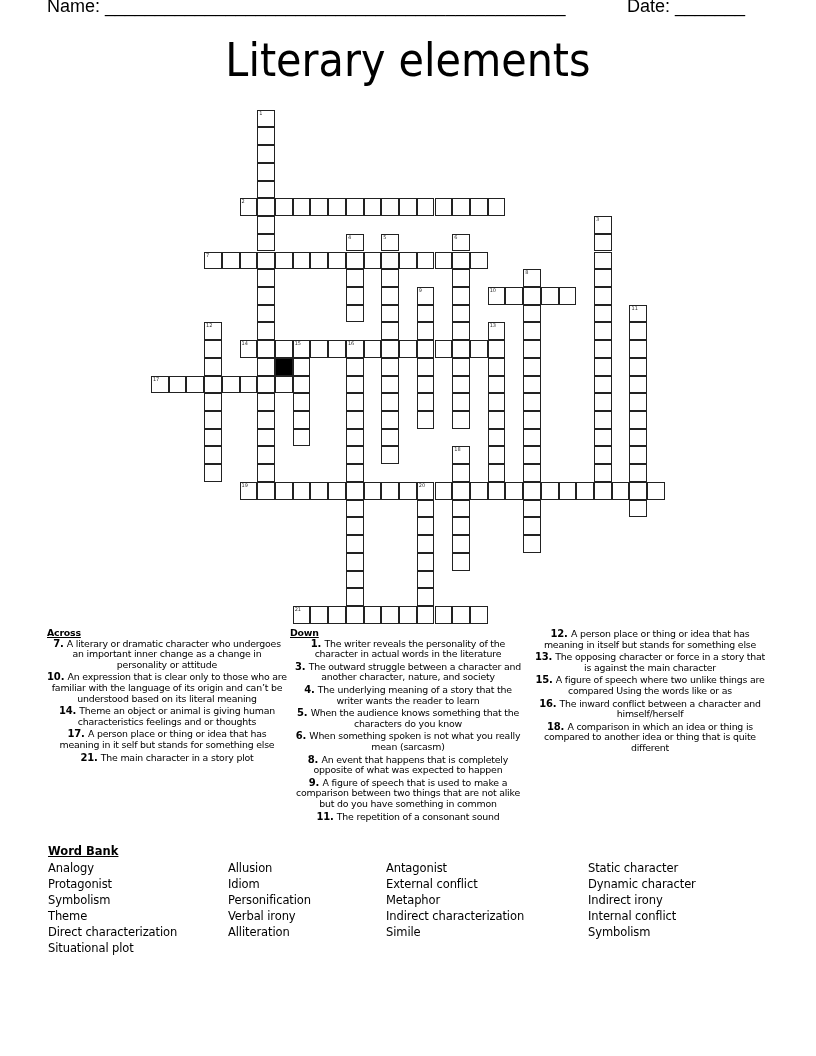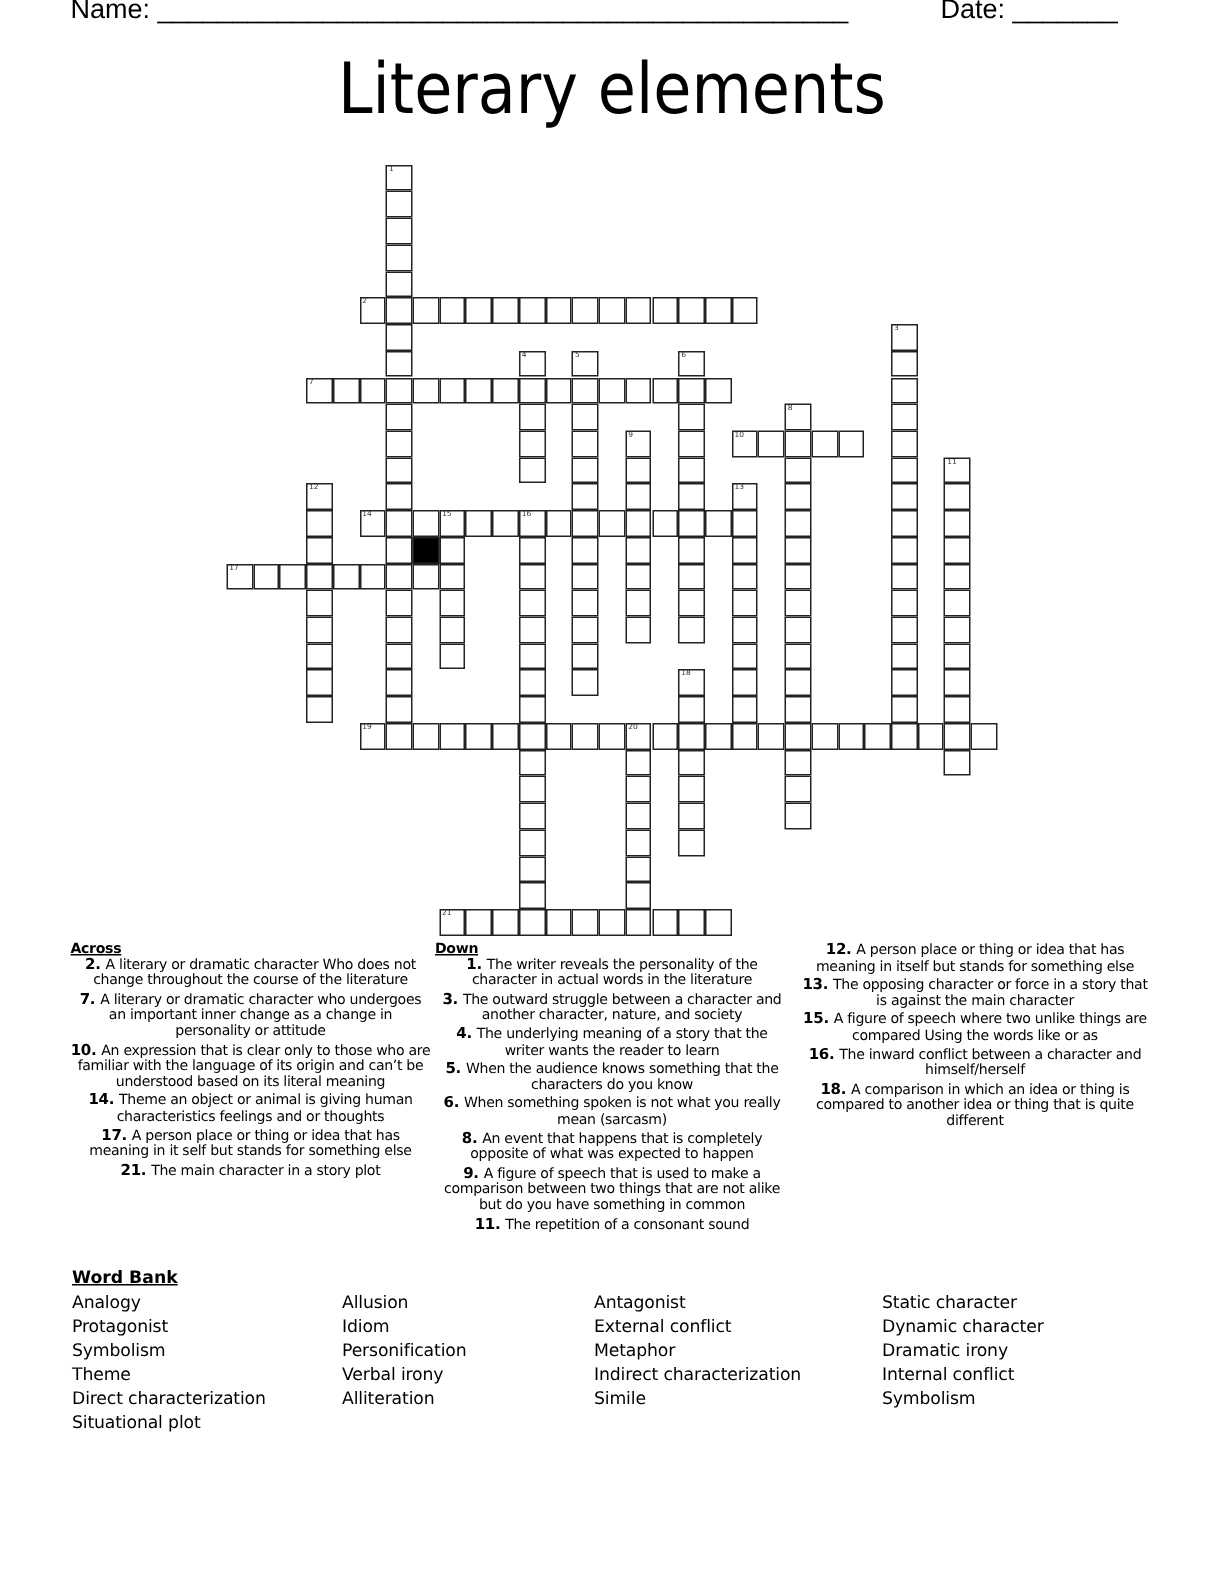--- a/index.html
+++ b/index.html
@@ -300,21 +300,20 @@
     <div class="cell" style="left: 399.05px; top: 606px;"></div>
     <div class="cell" style="left: 434.5px; top: 606px;"></div>
     <div class="cell" style="left: 452.225px; top: 606px;"></div>
     <div class="cell" style="left: 469.95px; top: 606px;"></div>
     <div class="cell black" style="left: 274.975px; top: 357.85px;"></div>
   </div>
 
 <div class="clues col-across">
   <div class="head">Across</div>
   <div id="across-list">
-      <div class="clue"><b>2. </b><span>A literary or dramatic character Who does not change throughout the course of the literature</span></div>
       <div class="clue"><b>7. </b><span>A literary or dramatic character who undergoes an important inner change as a change in personality or attitude</span></div>
       <div class="clue"><b>10. </b><span>An expression that is clear only to those who are familiar with the language of its origin and can’t be understood based on its literal meaning</span></div>
       <div class="clue"><b>14. </b><span>Theme an object or animal is giving human characteristics feelings and or thoughts</span></div>
       <div class="clue"><b>17. </b><span>A person place or thing or idea that has meaning in it self but stands for something else</span></div>
       <div class="clue"><b>21. </b><span>The main character in a story plot</span></div>
     </div>
 </div>
 <div class="clues col-down">
   <div class="head">Down</div>
   <div id="down-list">
@@ -347,26 +346,26 @@
     <div>Direct characterization</div>
     <div>Situational plot</div>
   </div>
 <div class="wb-col" style="left:228px;" id="wb1">
     <div>Allusion</div>
     <div>Idiom</div>
     <div>Personification</div>
     <div>Verbal irony</div>
     <div>Alliteration</div>
   </div>
-<div class="wb-col" style="left:396px;" id="wb2">
+<div class="wb-col" style="left:386px;" id="wb2">
     <div>Antagonist</div>
     <div>External conflict</div>
     <div>Metaphor</div>
     <div>Indirect characterization</div>
     <div>Simile</div>
   </div>
 <div class="wb-col" style="left:588px;" id="wb3">
     <div>Static character</div>
     <div>Dynamic character</div>
-    <div>Dramatic irony</div>
+    <div>Indirect irony</div>
     <div>Internal conflict</div>
     <div>Symbolism</div>
   </div>
 
 </body></html>

